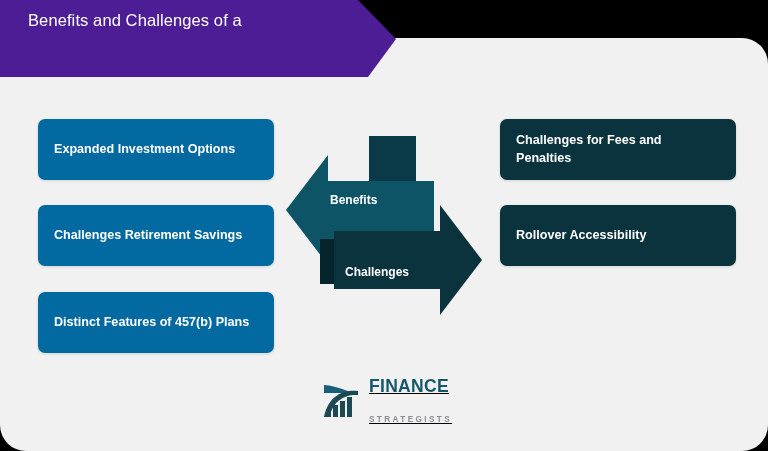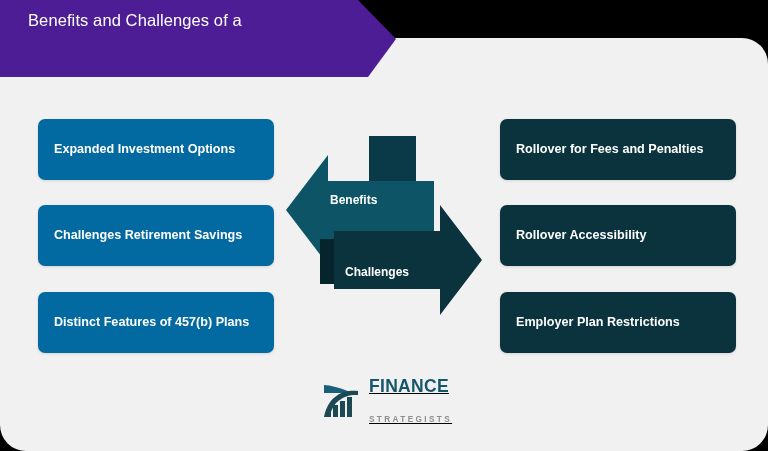--- a/index.html
+++ b/index.html
@@ -153,27 +153,24 @@
     <span>Expanded Investment Options</span>
   </div>
   <div class="box box-left row-2">
     <span>Challenges Retirement Savings</span>
   </div>
   <div class="box box-left row-3">
     <span>Distinct Features of 457(b) Plans</span>
   </div>
 
   <div class="box box-right row-1">
-    <span>Rollover for Fees and Penalties</span>
+    <span>Challenges for Fees and Penalties</span>
   </div>
   <div class="box box-right row-2">
     <span>Rollover Accessibility</span>
-  </div>
-  <div class="box box-right row-3">
-    <span>Employer Plan Restrictions</span>
   </div>
 
   <div class="arrows">
     <svg viewBox="0 0 204 198" xmlns="http://www.w3.org/2000/svg" aria-hidden="true">
 
       <polygon points="87,0 134,0 134,45 87,45" fill="#0a3a47"></polygon>
       <polygon points="87,0 134,45 87,45" fill="#0a3a47"></polygon>
 
       <polygon points="46,19 46,45 152,45 152,103 46,103 46,129 4,74" fill="#0d5566"></polygon>
 

